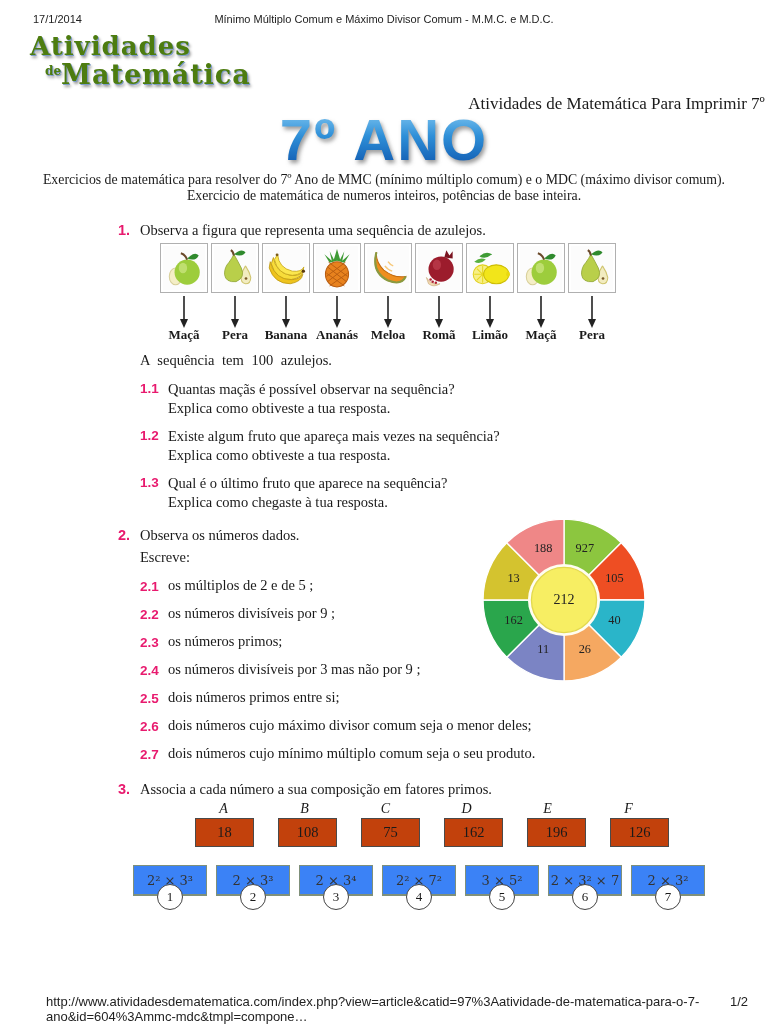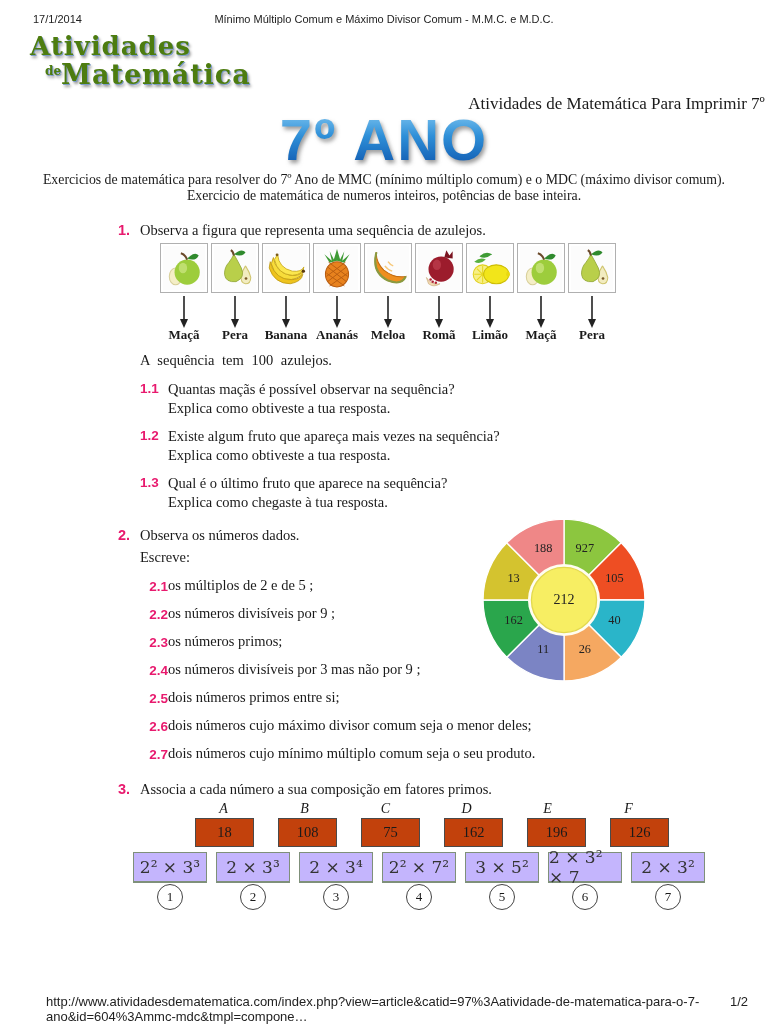--- a/index.html
+++ b/index.html
@@ -47,38 +47,38 @@
   .seq-note{position:absolute;top:352px;left:140px;font-size:14.5px;word-spacing:4px;}
 
   .sub-items{position:absolute;left:140px;}
   .sub-item{display:flex;margin-bottom:9px;}
   .sub-item .qnum{width:28px;font-size:13.5px;padding-top:1px;}
   .sub-item .txt{font-size:14.5px;line-height:19px;}
 
   
   .s2-items{position:absolute;top:578px;left:140px;}
   .s2-item{display:flex;margin-bottom:12px;}
-  .s2-item .qnum{width:28px;font-size:13.5px;padding-top:1px;text-align:right;}
+  .s2-item .qnum{width:28px;font-size:13.5px;padding-top:1px;}
   .s2-item .txt{font-size:14.5px;line-height:15px;}
 
   .wheel{position:absolute;top:512px;left:476px;width:176px;height:176px;}
   .wheel text{font-family:"Liberation Serif",serif;font-size:14px;fill:#222;}
   .wheel .center-txt{font-size:16px;}
 
   
   .letters-row{position:absolute;top:801px;left:195px;display:flex;gap:24px;
         font-style:italic;font-size:14px;}
   .letters-row div{width:57px;text-align:center;}
   .pink-row{position:absolute;top:818px;left:195px;display:flex;gap:24px;}
   .pink-box{width:57px;height:27px;background:#c2410c;border:1px solid #4a4a4a;
         display:flex;align-items:center;justify-content:center;font-size:14.5px;}
   .green-row{position:absolute;top:852px;left:133px;display:flex;gap:9px;}
-  .green-box{width:72px;height:28px;background:#c4b5fd;border:1px solid #7f907a;border-bottom-width:2px;
+  .green-box{width:72px;height:28px;background:#3b82f6;border:1px solid #7f907a;border-bottom-width:2px;
         display:flex;align-items:center;justify-content:center;
-        font-family:"DejaVu Serif",serif;font-size:17px;color:#333;}
+        font-family:"DejaVu Serif",serif;font-size:13px;color:#333;margin-top:13px;}
   .circle-row{position:absolute;top:884px;left:133px;display:flex;gap:9px;}
   .circle-row .ccell{width:74px;display:flex;justify-content:center;}
   .choice-circle{width:24px;height:24px;border:1.3px solid #444;border-radius:50%;background:#fff;
         display:flex;align-items:center;justify-content:center;font-size:13px;}
 </style>
 </head>
 <body>
 
 <div class="page">
 

